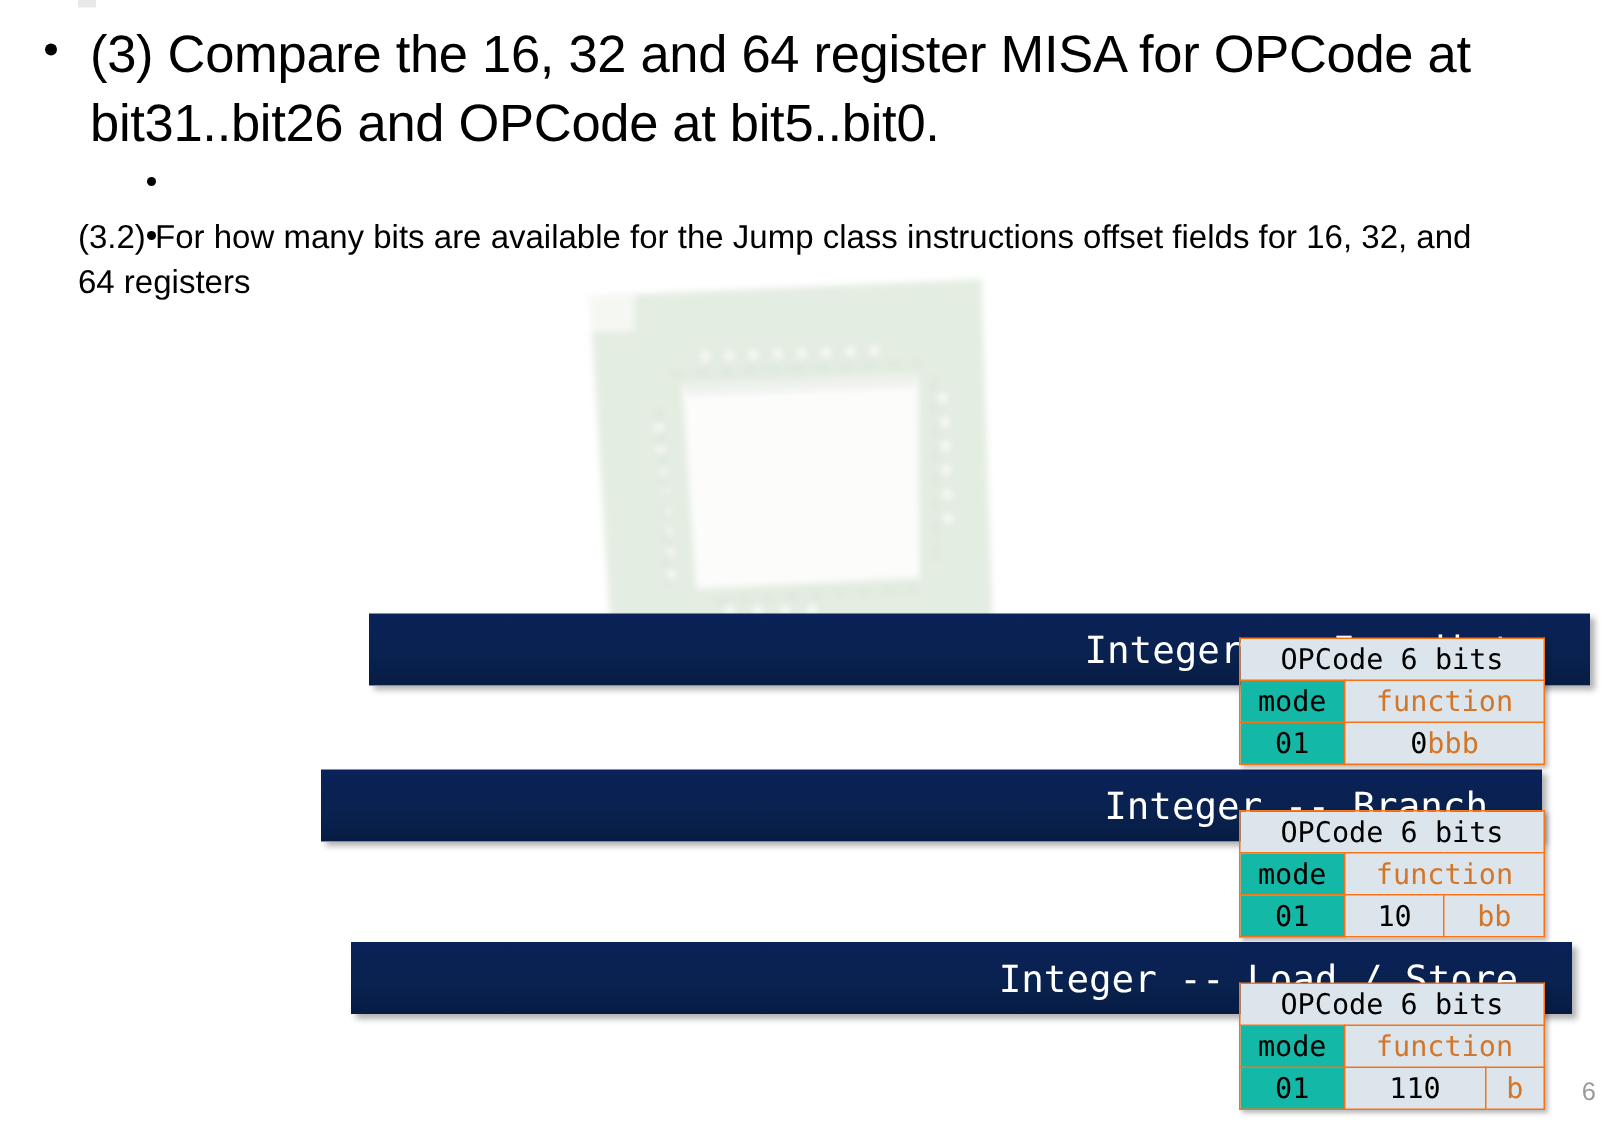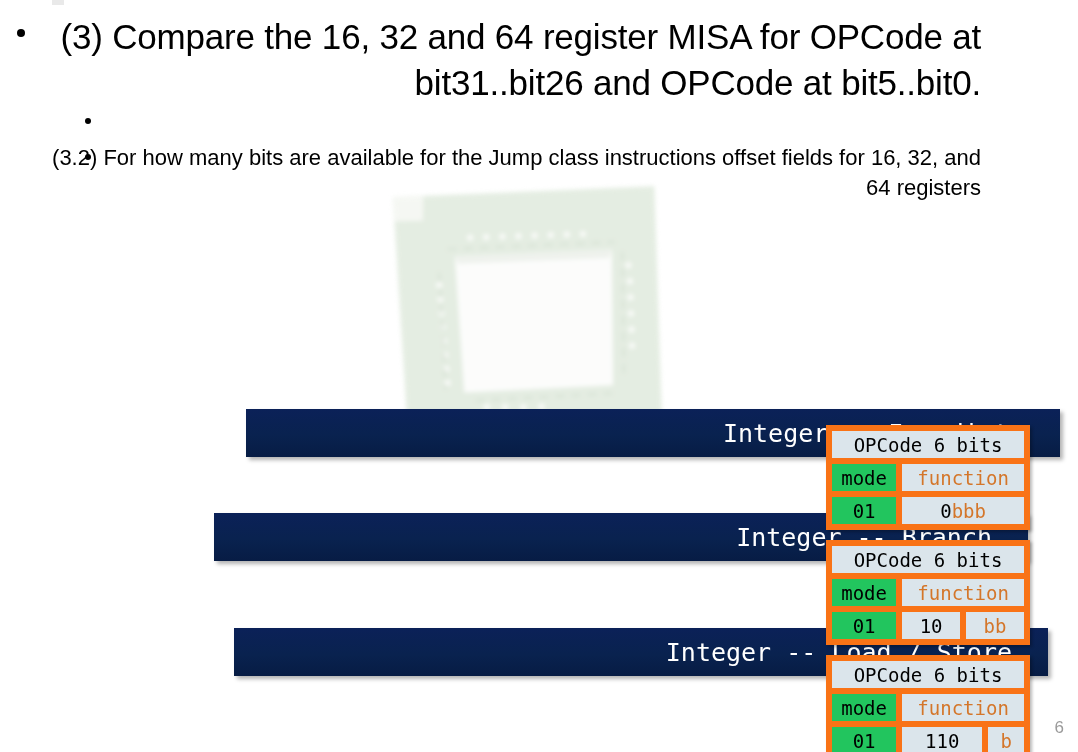--- a/index.html
+++ b/index.html
@@ -26,25 +26,24 @@
     width: 330px;
     height: 300px;
     opacity: 0.55;
     pointer-events: none;
     z-index: 0;
   }
 
   
   .bullets {
     position: absolute;
-    left: 3px;
+    left: 16px;
     top: 0;
     width: 978px;
     z-index: 3;
-    text-align: right;
   }
   .b1 {
     position: relative;
     margin: 0;
     padding: 0 0 0 44px;
     font-size: 35px;
     line-height: 1.30;
     color: #000000;
     letter-spacing: -0.2px;
   }
@@ -128,29 +127,29 @@
     z-index: 6;
     border-collapse: collapse;
     box-shadow: 2px 2px 3px rgba(0,0,0,0.28);
     font-family: "DejaVu Sans Mono", monospace;
   }
   #fmt-table-0 { top: 425px; }
   #fmt-table-1 { top: 540px; }
   #fmt-table-2 { top: 655px; }
 
   .fmt-table td {
-    border: 6px solid #f97316;
+    border: 1px solid #f97316;
     height: 27px;
     text-align: center;
     font-size: 19px;
     padding: 0 2px;
     white-space: nowrap;
   }
   .c-light  { background: #dbe5eb; color: #000000; }
-  .c-blue   { background: #22c55e; color: #000000; }
+  .c-blue   { background: #14b8a6; color: #000000; }
   .c-orange { color: #d4762a; margin-top: 16px; }
   .mono-orange { color: #d4762a; }
 
   
   .page-number {
     position: absolute;
     right: 14px;
     bottom: 14px;
     font-size: 17px;
     color: #9a9a9a;

